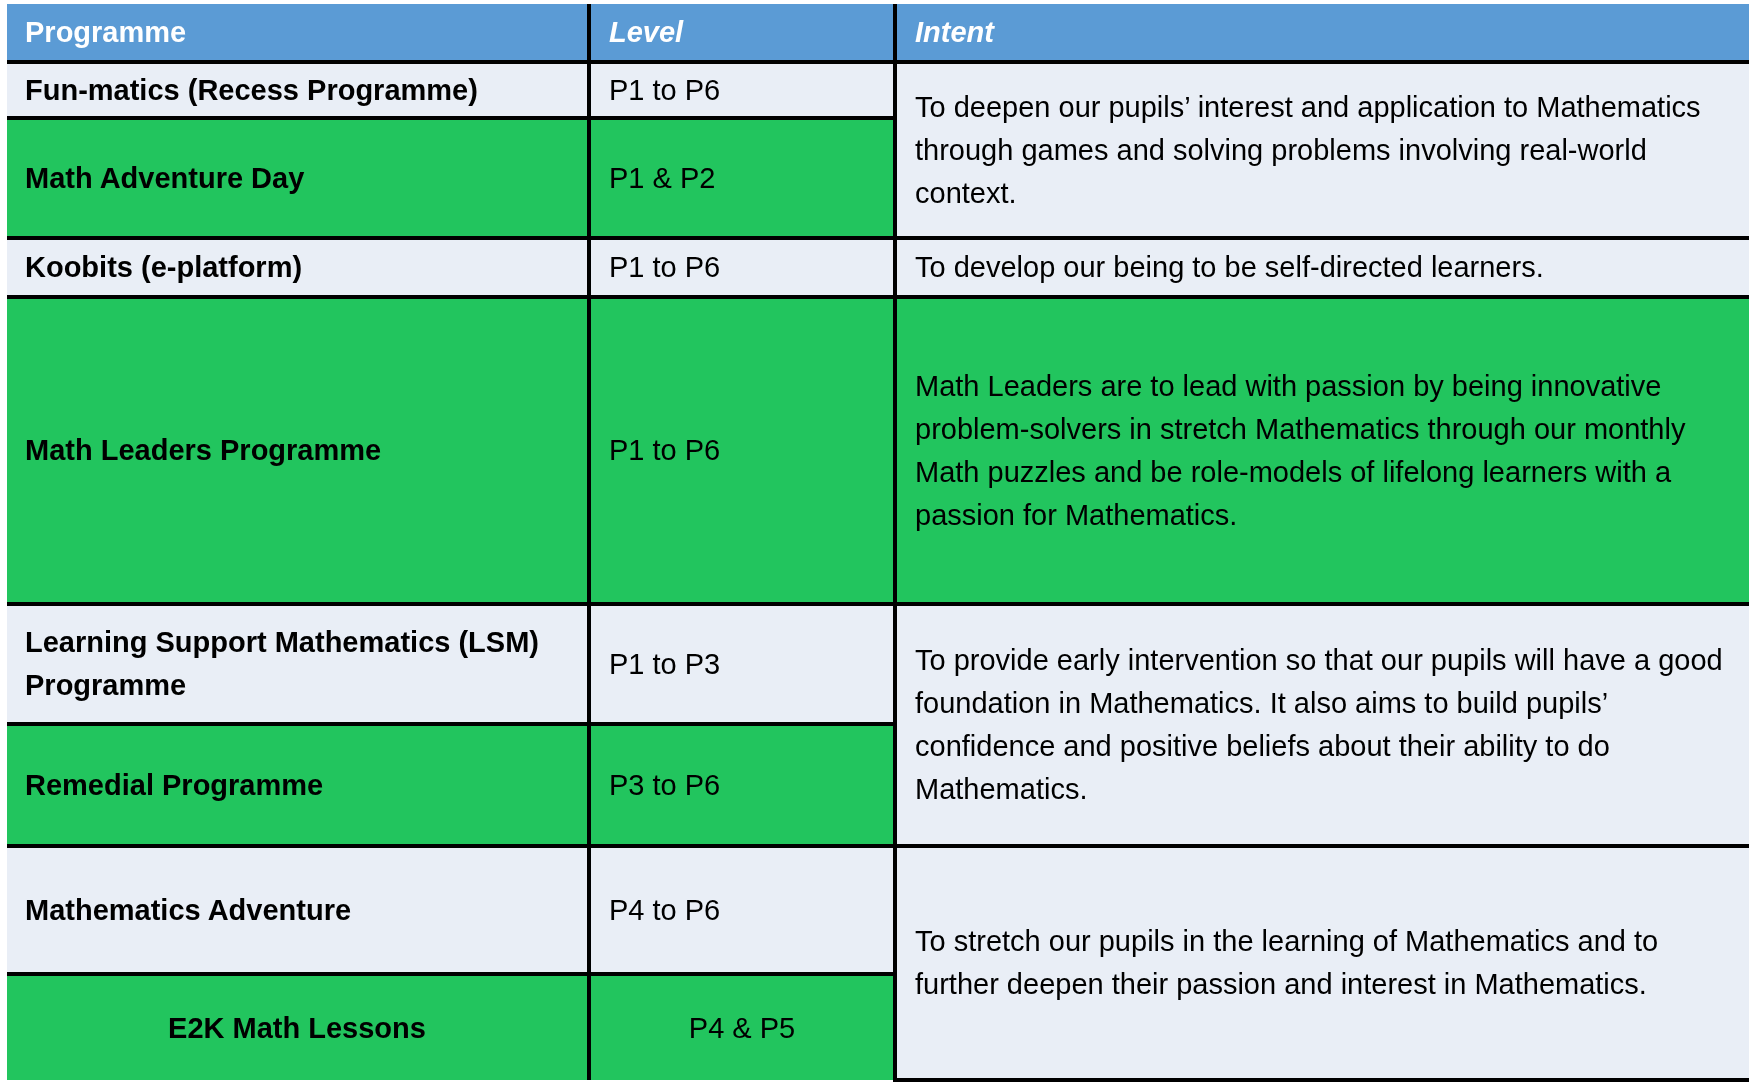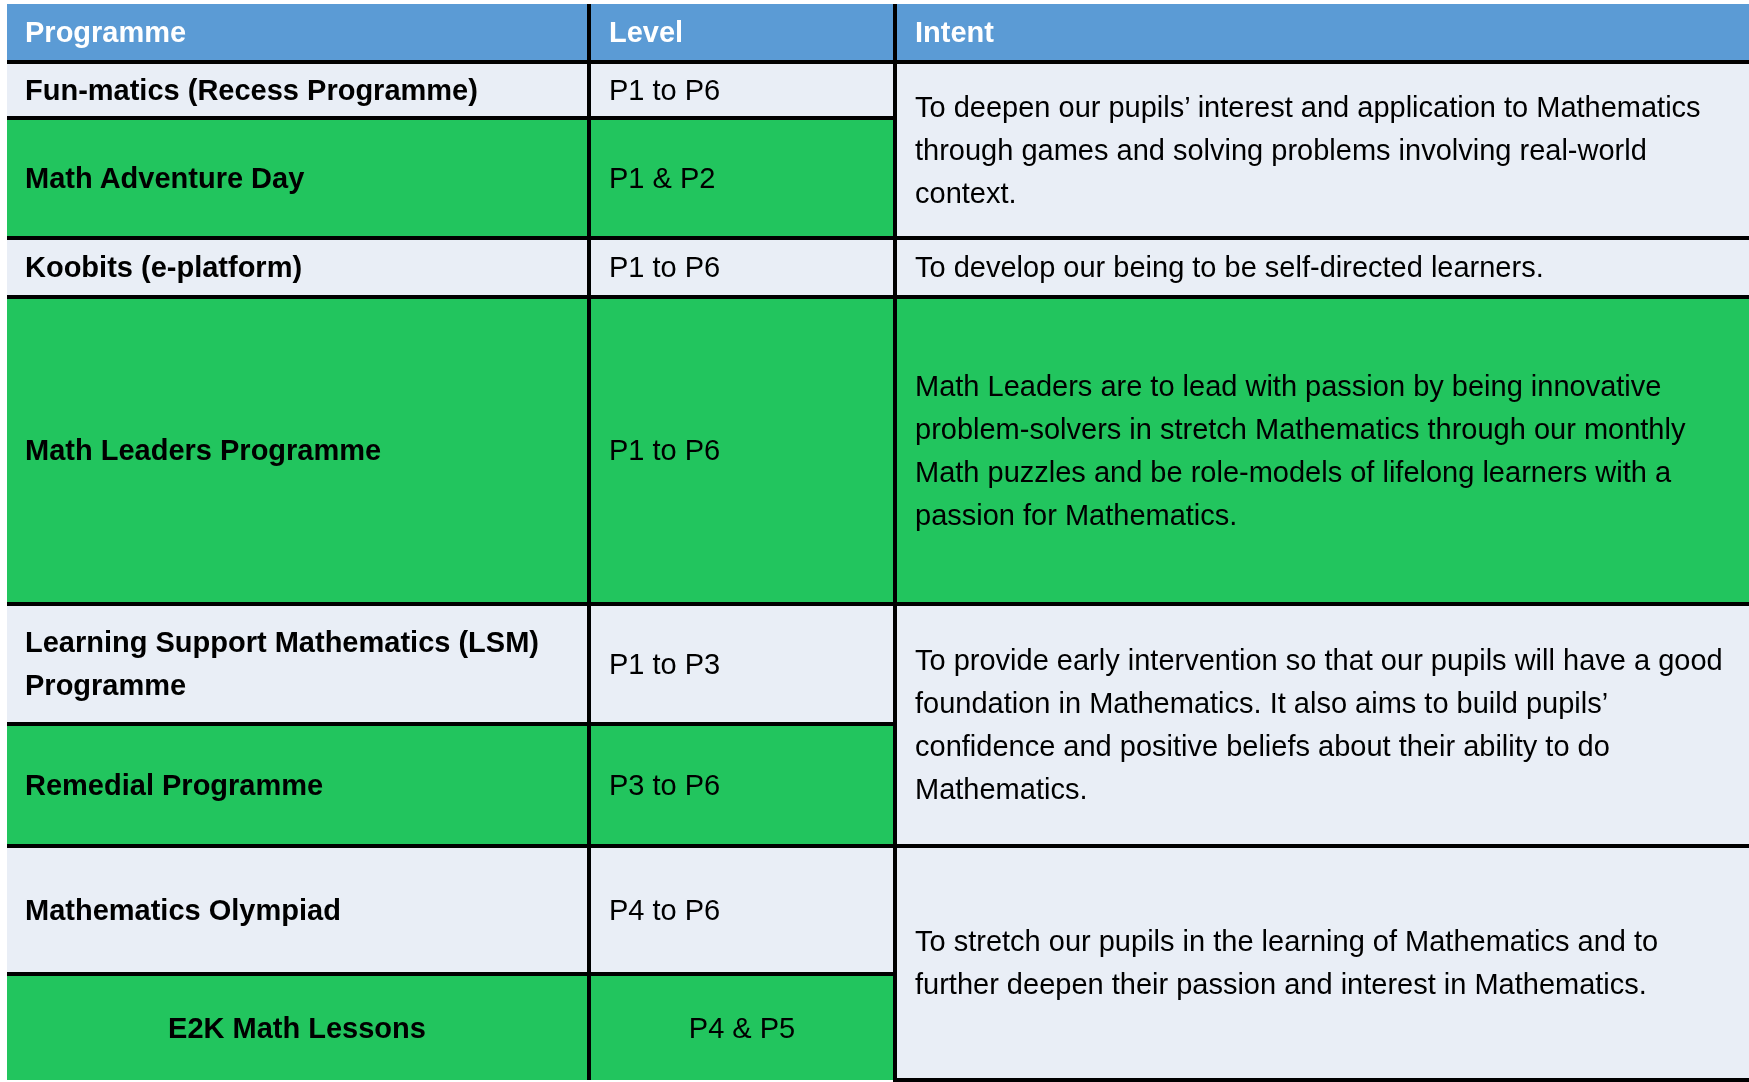--- a/index.html
+++ b/index.html
@@ -23,21 +23,21 @@
   .tbl tr:first-child th { border-top: none; }
   .tbl th:first-child, .tbl td.col-prog { border-left: none; }
   .tbl th:last-child, .tbl td.col-intent { border-right: none; }
   .tbl tr:last-child td { border-bottom: none; text-align: center; }
   .tbl th {
     background: #5b9bd5;
     color: #ffffff;
     font-weight: bold;
     border-top: none;
   }
-  .tbl th + th { border-left: 4px solid #be185d; }
+  .tbl th + th { border-left: 4px solid #be185d; font-style: italic; }
   .shade { background: #e9eef6; }
   .white { background: #22c55e; }
   .col-prog { font-weight: bold; }
   .justify { text-align: center; text-align-last: left; }
   .lsm { text-align: left; text-align-last: left; }
 </style>
 </head>
 <body>
 
 <table class="tbl">
@@ -79,21 +79,21 @@
     <td class="col-prog shade lsm">Learning Support Mathematics (LSM) Programme</td>
     <td class="shade">P1 to P3</td>
     <td class="col-intent shade justify" rowspan="2">To provide early intervention so that our pupils will have a good foundation in Mathematics. It also aims to build pupils’ confidence and positive beliefs about their ability to do Mathematics.</td>
   </tr>
   <tr style="height:122px">
     <td class="col-prog white">Remedial Programme</td>
     <td class="white">P3 to P6</td>
   </tr>
 
   <tr style="height:128px">
-    <td class="col-prog shade">Mathematics Olympiad</td>
+    <td class="col-prog shade">Mathematics Adventure</td>
     <td class="shade">P4 to P6</td>
     <td class="col-intent shade justify" rowspan="2">To stretch our pupils in the learning of Mathematics and to further deepen their passion and interest in Mathematics.</td>
   </tr>
   <tr style="height:106px">
     <td class="col-prog white">E2K Math Lessons</td>
     <td class="white">P4 &amp; P5</td>
   </tr>
 </tbody>
   </table>
 

